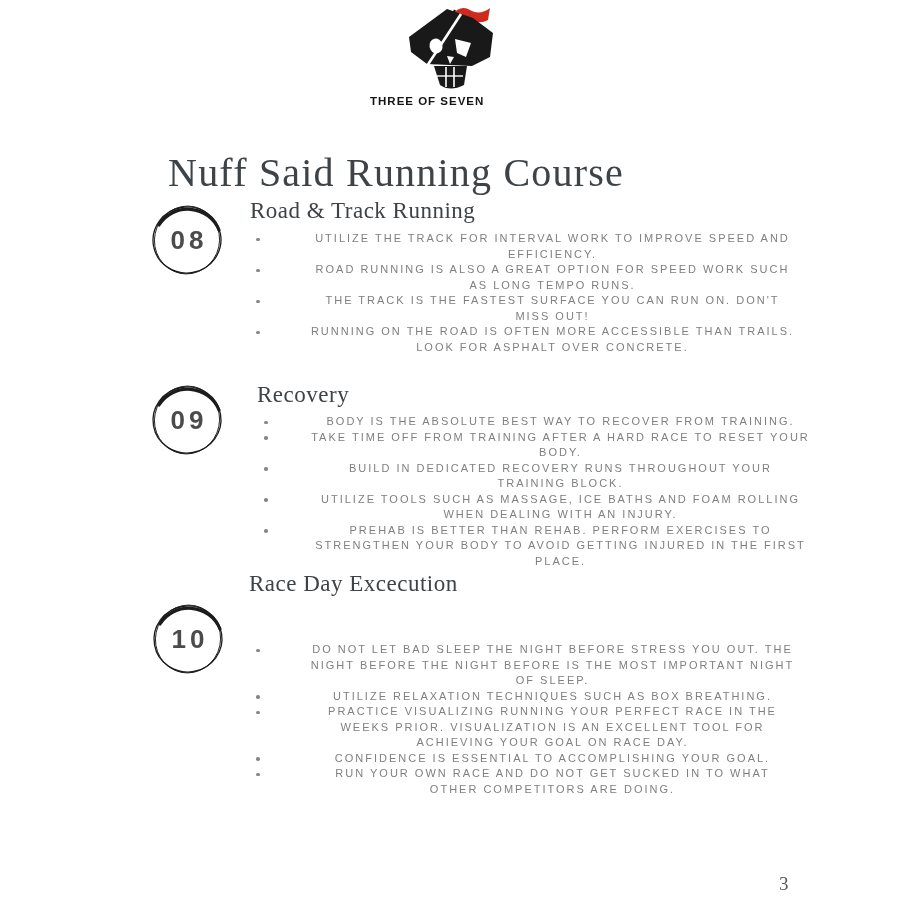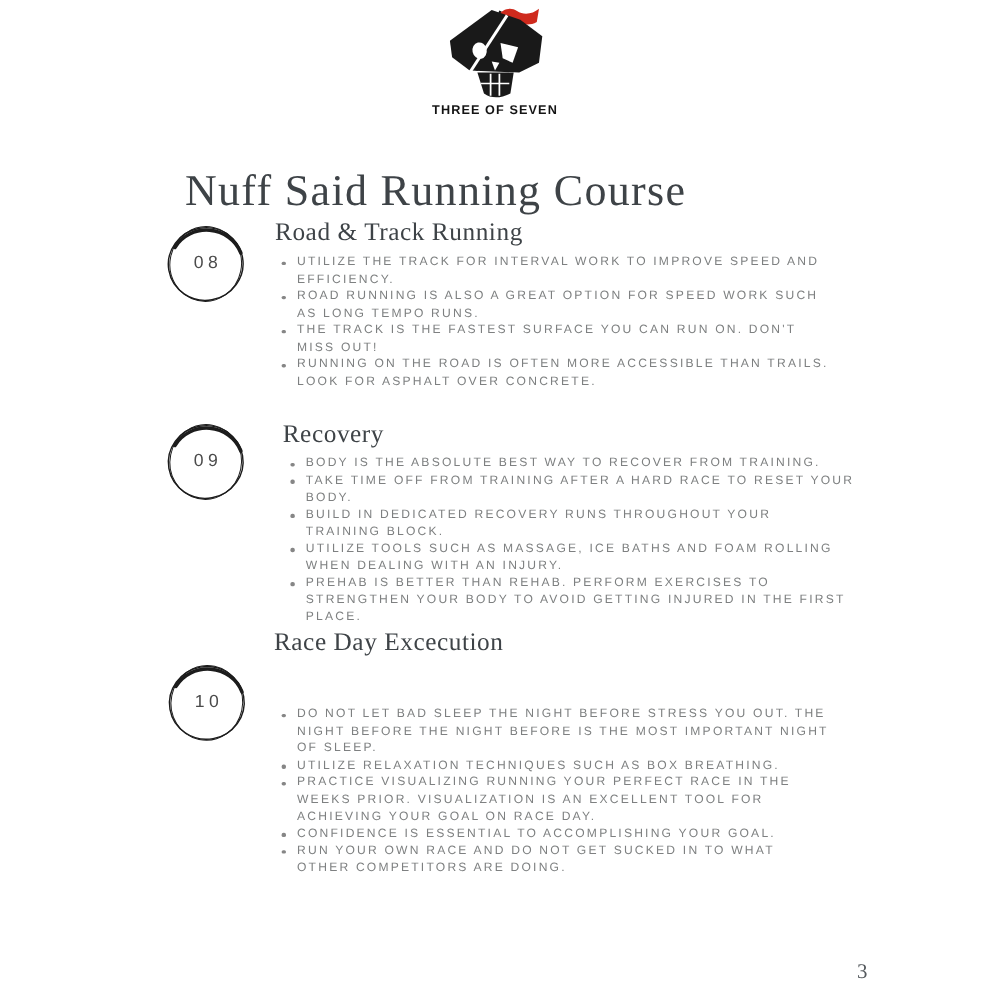--- a/index.html
+++ b/index.html
@@ -16,21 +16,21 @@
     position:relative;
     width:900px;height:900px;
     background:var(--background);
     font-family:"Liberation Sans",sans-serif;
     overflow:hidden;
     margin:0 auto;
   }
   
   .logo{
     position:absolute;top:6px;left:50%;transform:translateX(-50%);
-    width:160px;text-align:center;
+    width:160px;
   }
   .logo svg{display:block;margin:0 auto;}
   .brand-name{
     margin-top:3px;
     font-size:11.5px;font-weight:700;letter-spacing:1px;
     color:#141414;white-space:nowrap;
   }
   
   .title{
     position:absolute;top:123px;left:0;width:792px;
@@ -41,34 +41,35 @@
     color:var(--heading);
   }
   
   .num-circle{
     position:absolute;width:74px;height:74px;
   }
   .num-circle svg{position:absolute;inset:0;}
   .num-circle .num{
     position:absolute;inset:0;
     display:flex;align-items:center;justify-content:center;
-    font-size:16px;font-weight:400;letter-spacing:4px;text-indent:4px;
+    font-size:26px;font-weight:700;letter-spacing:4px;text-indent:4px;
     color:var(--number);
   }
   .heading{
     position:absolute;margin:0;
     font-family:"Liberation Serif",serif;
     font-size:23px;line-height:28px;font-weight:400;
     letter-spacing:0.5px;
     color:var(--heading);
     white-space:nowrap;
   }
   .bullets{
     position:absolute;margin:0;padding:0;list-style:none;
     width:580px;
+    text-align:center;
   }
   .bullets li{
     position:relative;
     padding-left:15px;margin:0;
     font-size:11px;line-height:15.5px;
     letter-spacing:2px;
     color:var(--body-text);
     white-space:pre-line;
   }
   .bullets li::before{

